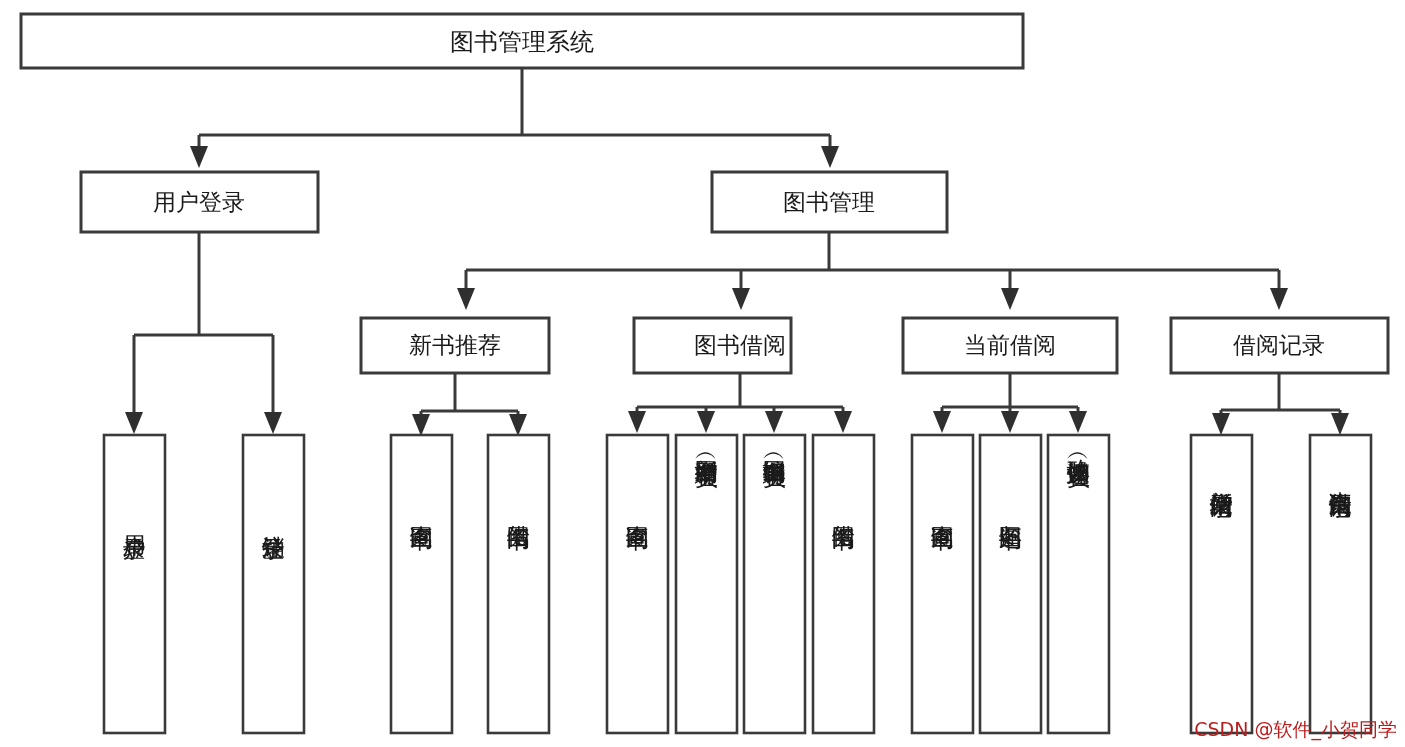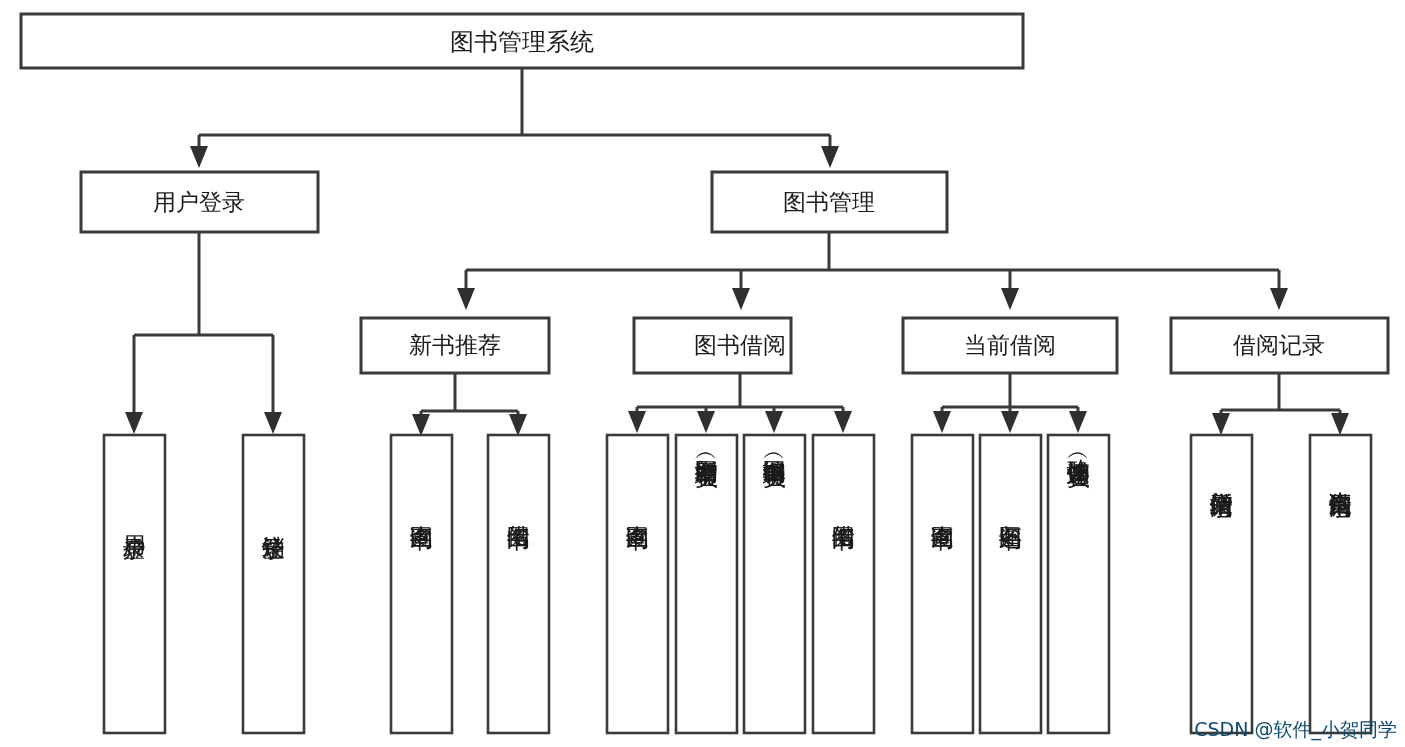--- a/index.html
+++ b/index.html
@@ -76,21 +76,21 @@
     text-orientation: upright;
     letter-spacing: 1px;
     white-space: nowrap;
   }
   .watermark {
     position: absolute;
     right: 8px;
     bottom: 4px;
     font-family: "DejaVu Sans", "Liberation Sans", sans-serif;
     font-size: 19px;
-    color: #0c4a6e;
+    color: #b91c1c;
     white-space: nowrap;
     pointer-events: none;
   }
 </style>
 </head>
 <body>
 
 <div id="diagram-root">
 
   <svg id="flowchart" viewBox="0 0 1405 747" xmlns="http://www.w3.org/2000/svg">

